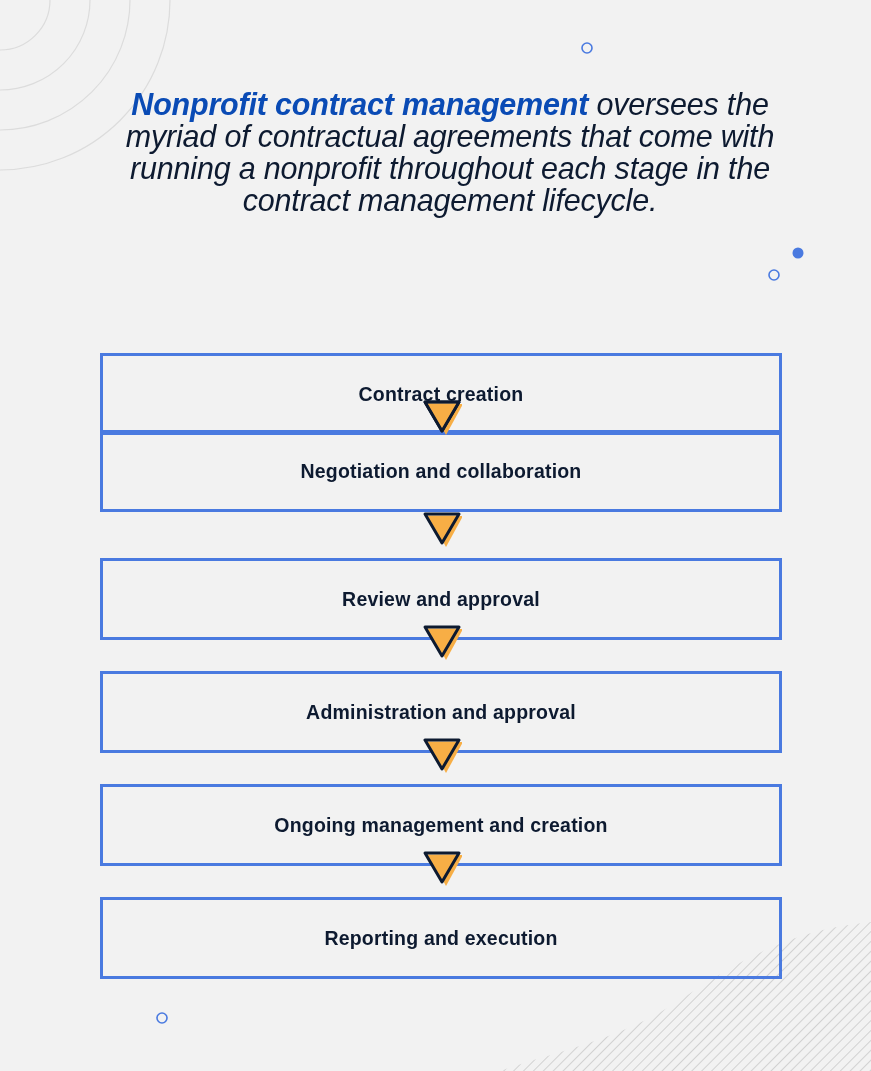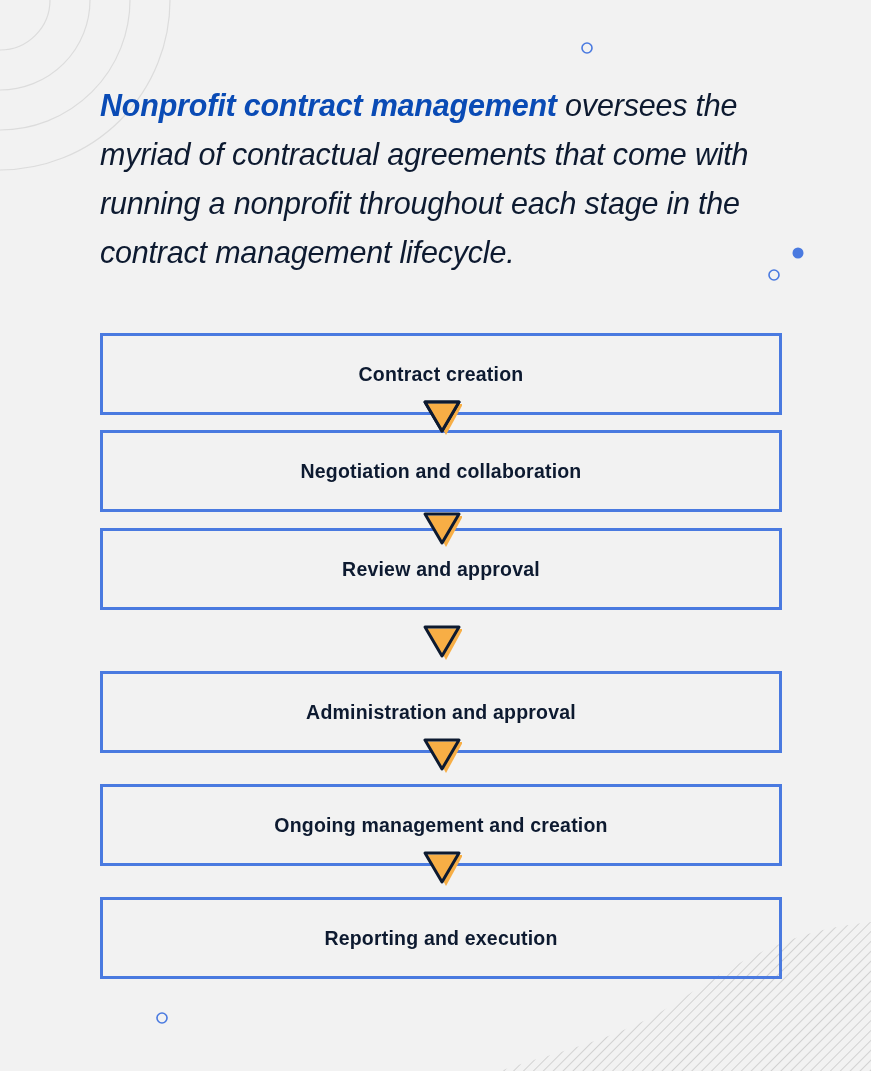--- a/index.html
+++ b/index.html
@@ -2,23 +2,24 @@
 <html><head>
 <meta charset="utf-8">
 <style>
   html, body { margin: 0; padding: 0; }
   body {
     width: 871px; height: 1071px; background: #f2f2f2; position: relative; overflow: hidden;
     font-family: "Liberation Sans", sans-serif;
   }
   .bg-svg { position: absolute; left: 0; top: 0; width: 871px; height: 1071px; }
   .intro {
-    position: absolute; left: 100px; top: 81px; width: 700px;
-    font-size: 30.5px; line-height: 49px; font-style: italic; color: #0d1a30;
+    position: absolute; left: 100px; top: 88px; width: 700px;
+    font-size: 30.5px; line-height: 32px; font-style: italic; color: #0d1a30;
     letter-spacing: -0.2px;
+    text-align: center;
   }
   .intro .highlight { color: #0a4bb5; font-weight: bold; }
   .step {
     position: absolute; left: 100px; width: 676px; height: 76px;
     border: 3px solid #4a7ae0; box-sizing: content-box;
     display: flex; align-items: center; justify-content: center;
   }
   .step-label { font-weight: bold; font-size: 19.5px; color: #0d1a30; letter-spacing: 0.2px; }
   .arrow { position: absolute; width: 40px; height: 36px; }
 </style>
@@ -39,27 +40,27 @@
   </g>
   <path d="M500,1071 C560,1050 620,1040 680,1000 C740,960 790,930 871,922 L871,1071 Z" fill="url(#hatch)"></path>
   <circle cx="587" cy="48" r="5" fill="none" stroke="#4a7ae0" stroke-width="1.6"></circle>
   <circle cx="798" cy="253" r="5.5" fill="#4a7ae0"></circle>
   <circle cx="774" cy="275" r="5" fill="none" stroke="#4a7ae0" stroke-width="1.6"></circle>
   <circle cx="162" cy="1018" r="5" fill="none" stroke="#4a7ae0" stroke-width="1.6"></circle>
 </svg>
 
 <div class="intro"><span class="highlight">Nonprofit contract management</span><span> oversees the myriad of contractual agreements that come with running a nonprofit throughout each stage in the contract management lifecycle.</span></div>
 
-<div class="step" style="top:333px">
+<div class="step" style="top:353px">
   <span class="step-label">Contract creation</span>
 </div>
 <div class="step" style="top:430px">
   <span class="step-label">Negotiation and collaboration</span>
 </div>
-<div class="step" style="top:528px">
+<div class="step" style="top:558px">
   <span class="step-label">Review and approval</span>
 </div>
 <div class="step" style="top:671px">
   <span class="step-label">Administration and approval</span>
 </div>
 <div class="step" style="top:784px">
   <span class="step-label">Ongoing management and creation</span>
 </div>
 <div class="step" style="top:897px">
   <span class="step-label">Reporting and execution</span>

